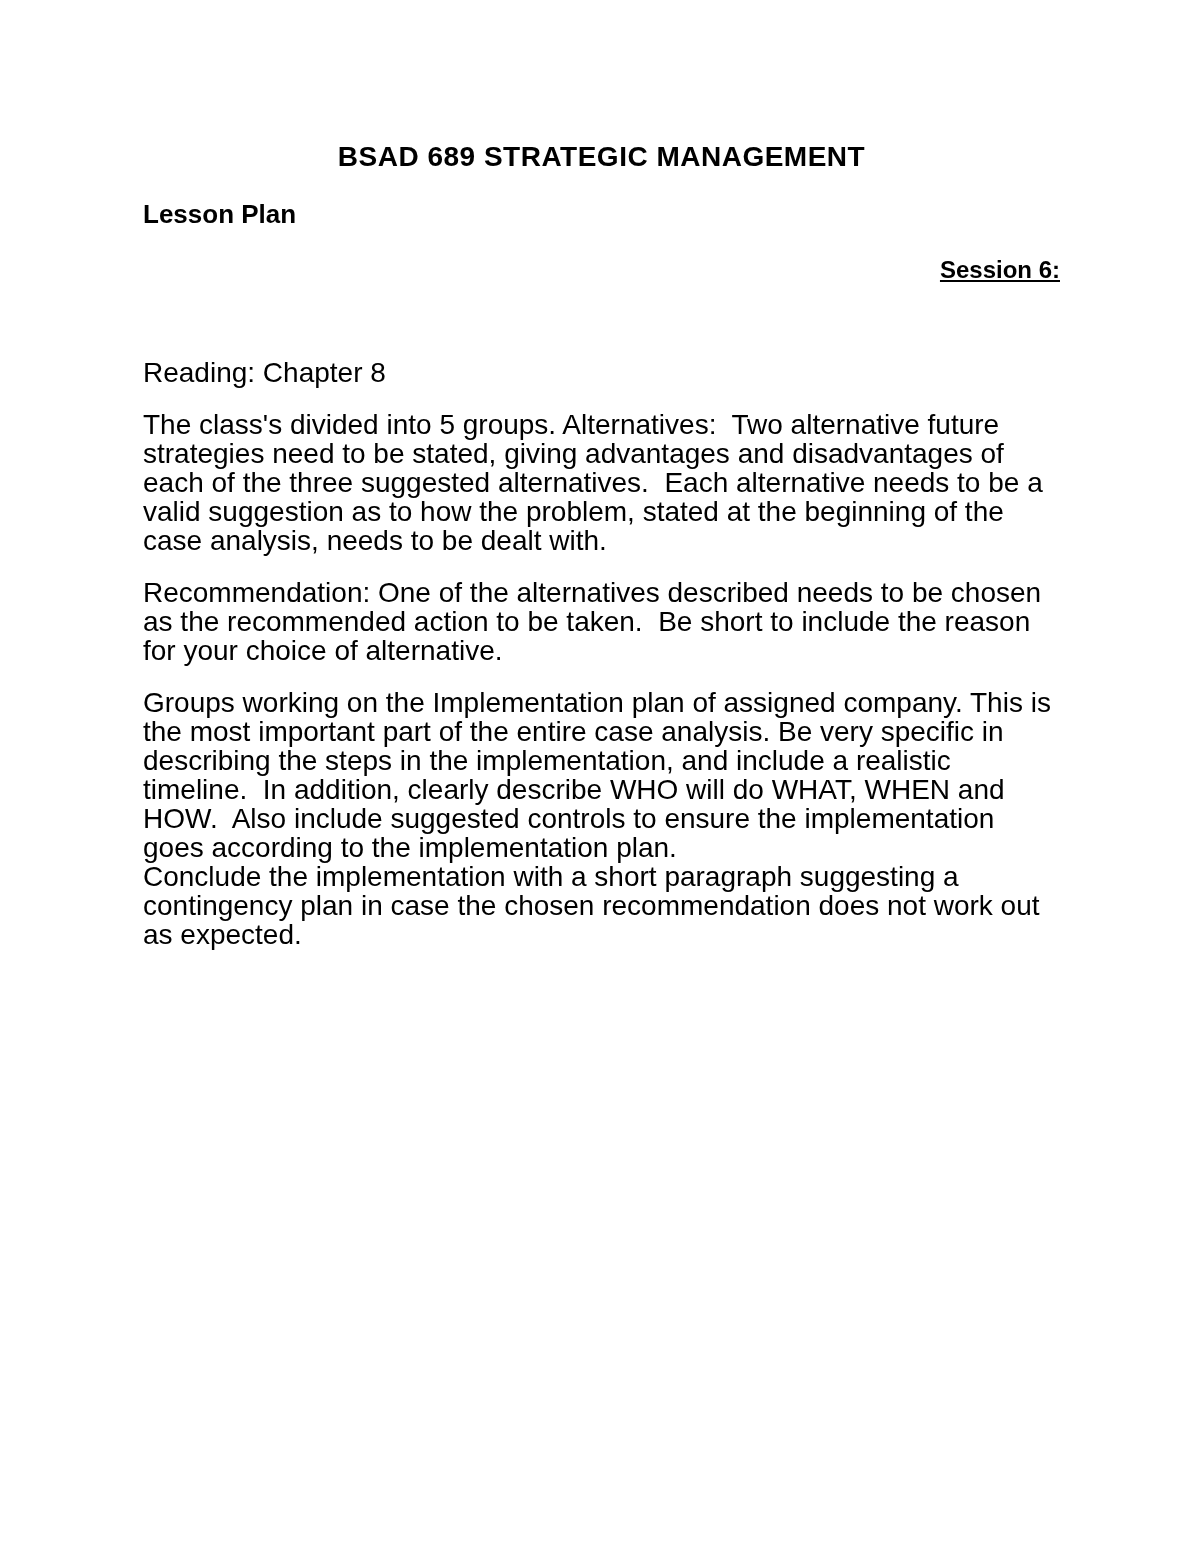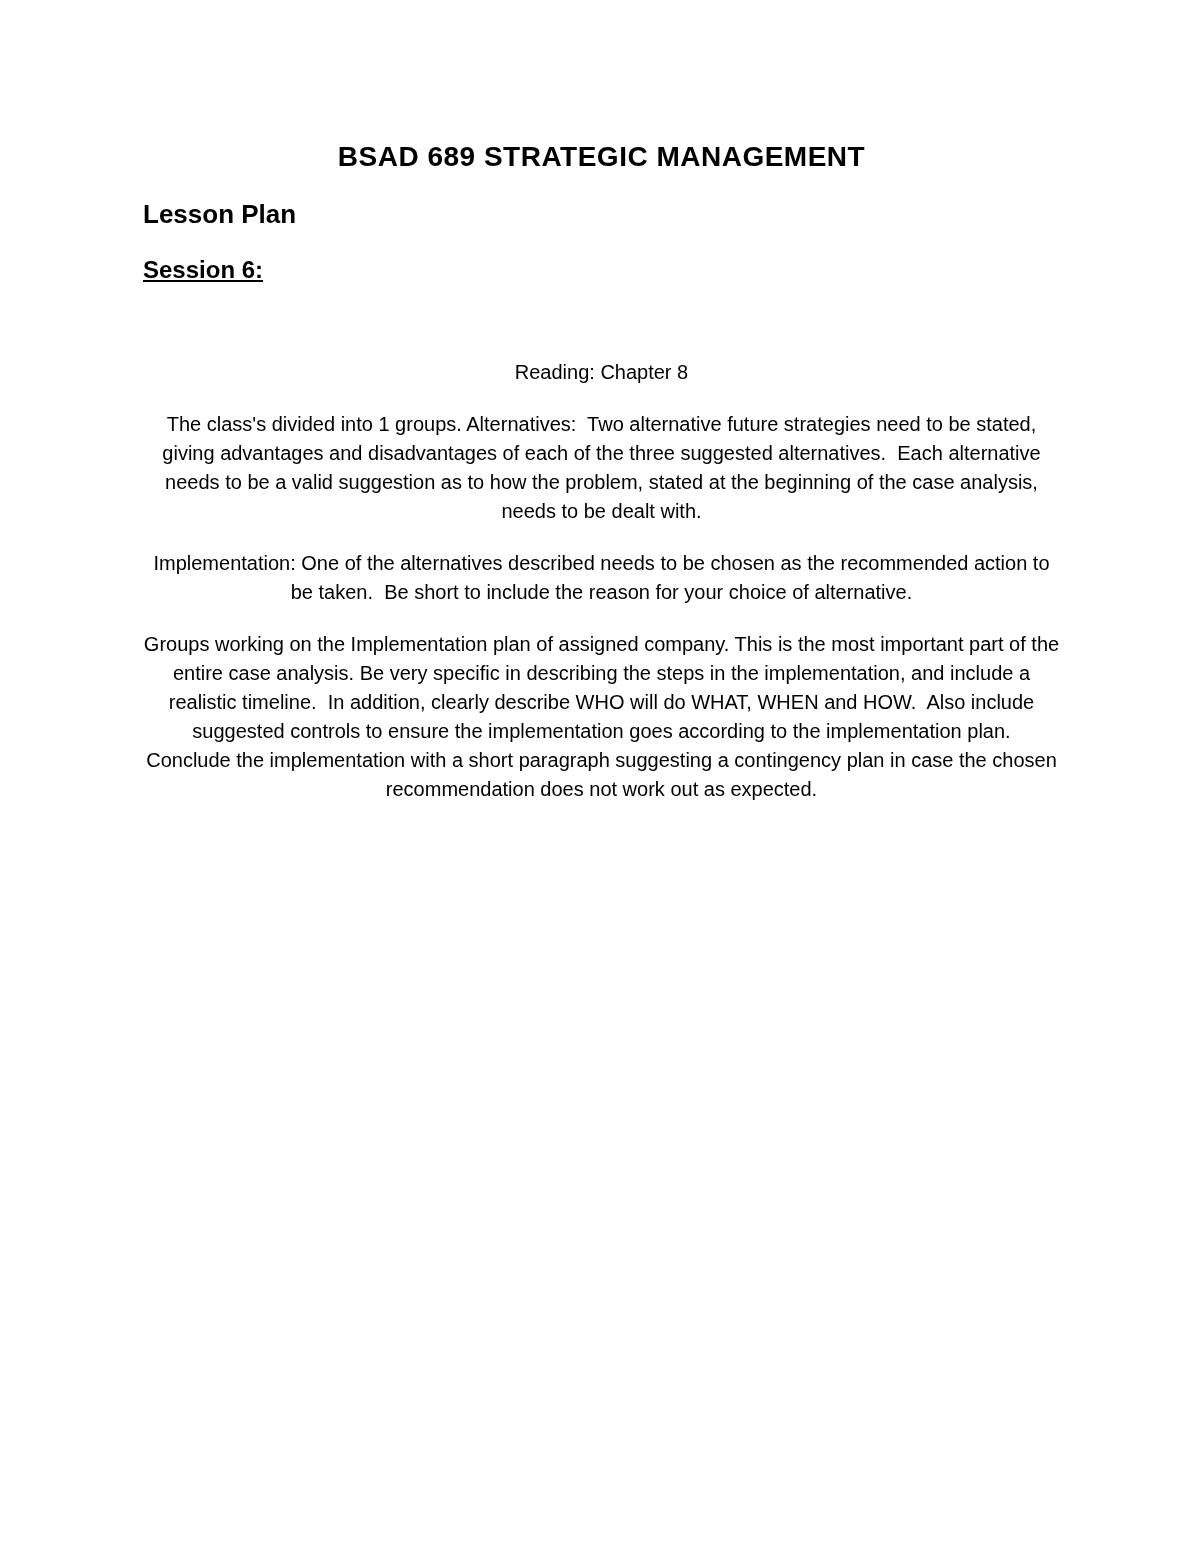--- a/index.html
+++ b/index.html
@@ -32,38 +32,38 @@
     line-height: 29px;
     font-weight: bold;
     margin: 0 0 26px 0;
   }
   .session-heading {
     font-size: 24px;
     line-height: 29px;
     font-weight: bold;
     text-decoration: underline;
     margin: 0 0 74px 0;
+    text-align: right;
   }
   .body-text p {
-    font-size: 20px;
+    font-size: 28px;
     line-height: 29px;
     margin: 11px 0 23px 0;
     white-space: pre-wrap;
-    text-align: center;
   }
   .body-text .italic {
   }
 </style>
 </head>
 <body>
 
 <div class="page">
   <h1 class="doc-title">BSAD 689 STRATEGIC MANAGEMENT</h1>
   <h2 class="doc-subtitle">Lesson Plan</h2>
   <h3 class="session-heading">Session 6:</h3>
   <div class="body-text">
       <p><span>Reading: Chapter 8</span></p>
-      <p><span>The class's divided into 1 groups. </span><span class="italic">Alternatives:</span><span>  Two alternative future strategies need to be stated, giving advantages and disadvantages of each of the three suggested alternatives.  Each alternative needs to be a valid suggestion as to how the problem, stated at the beginning of the case analysis, needs to be dealt with.</span></p>
-      <p><span class="italic">Implementation:</span><span> One of the alternatives described needs to be chosen as the recommended action to be taken.  Be short to include the reason for your choice of alternative.</span></p>
+      <p><span>The class's divided into 5 groups. </span><span class="italic">Alternatives:</span><span>  Two alternative future strategies need to be stated, giving advantages and disadvantages of each of the three suggested alternatives.  Each alternative needs to be a valid suggestion as to how the problem, stated at the beginning of the case analysis, needs to be dealt with.</span></p>
+      <p><span class="italic">Recommendation:</span><span> One of the alternatives described needs to be chosen as the recommended action to be taken.  Be short to include the reason for your choice of alternative.</span></p>
       <p><span>Groups working on the Implementation plan of assigned company. This is the most important part of the entire case analysis. Be very specific in describing the steps in the implementation, and include a realistic timeline.  In addition, clearly describe WHO will do WHAT, WHEN and HOW.  Also include suggested controls to ensure the implementation goes according to the implementation plan.
 Conclude the implementation with a short paragraph suggesting a contingency plan in case the chosen recommendation does not work out as expected.</span></p>
     </div>
 </div>
 
 </body></html>

